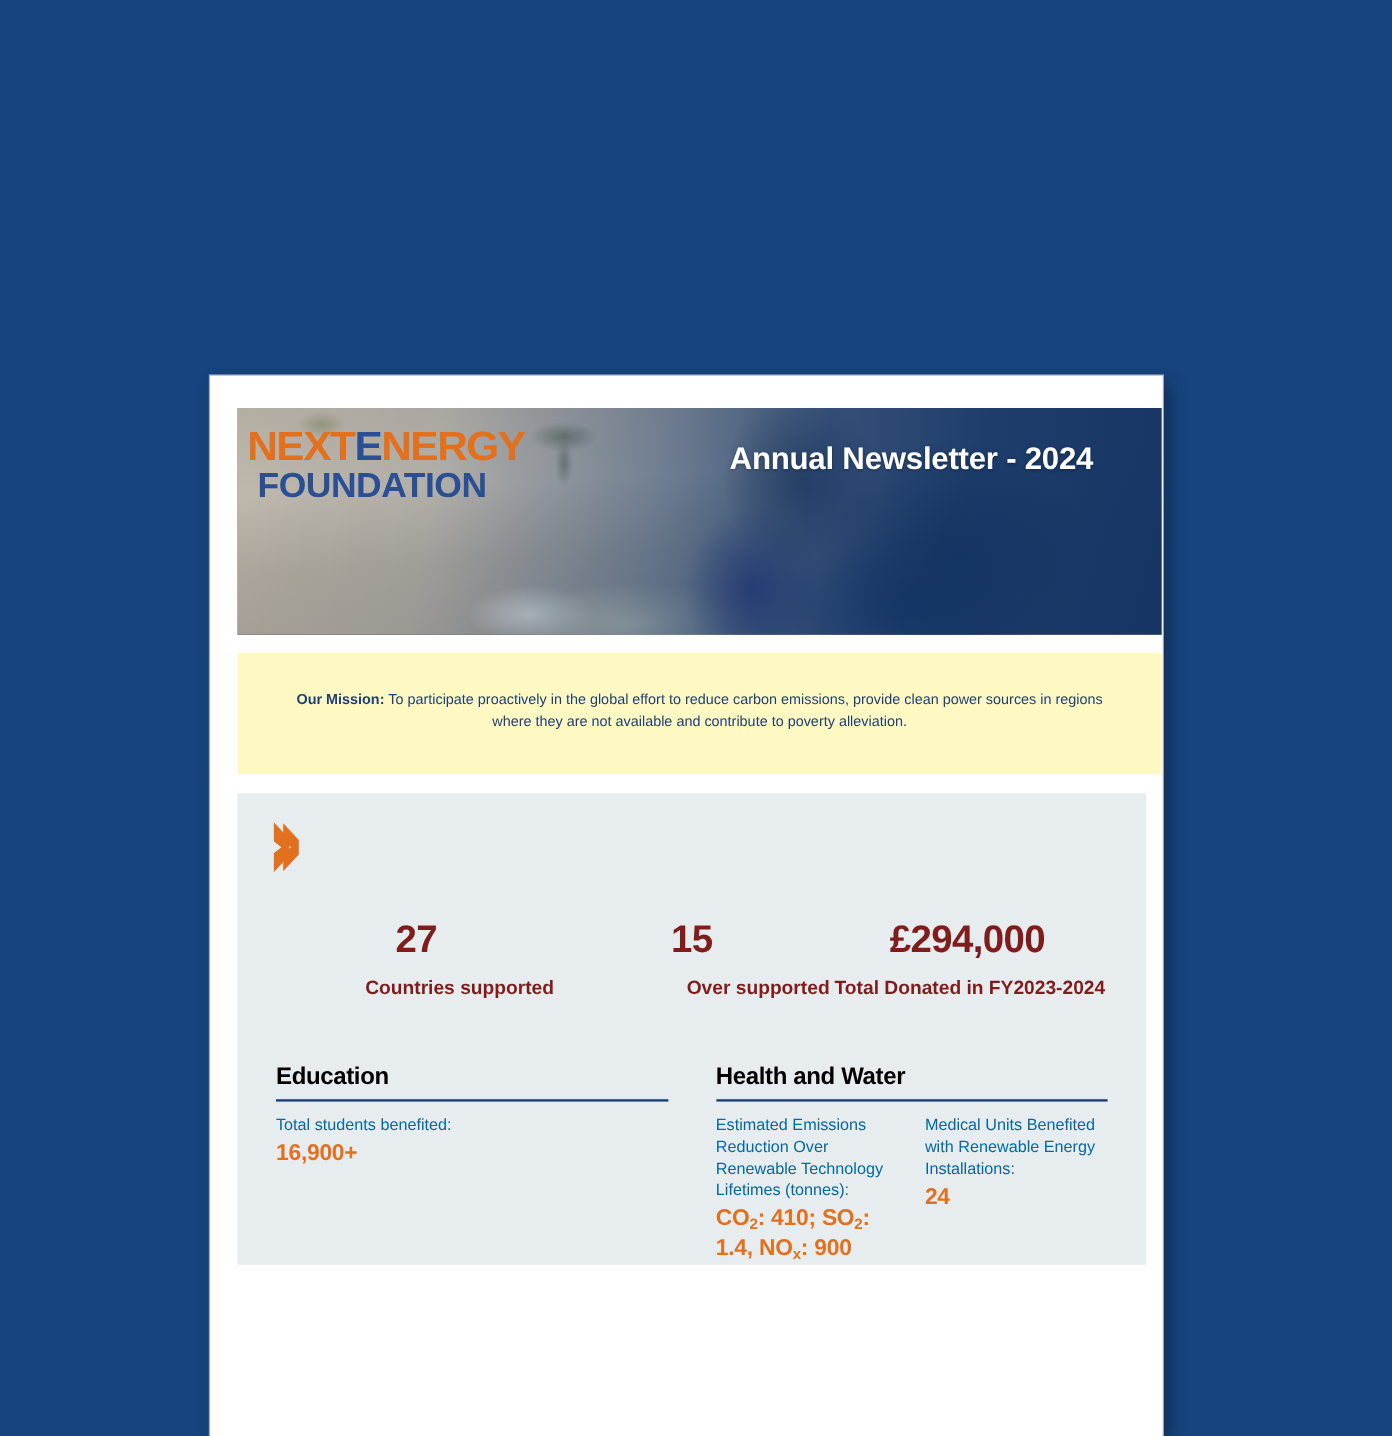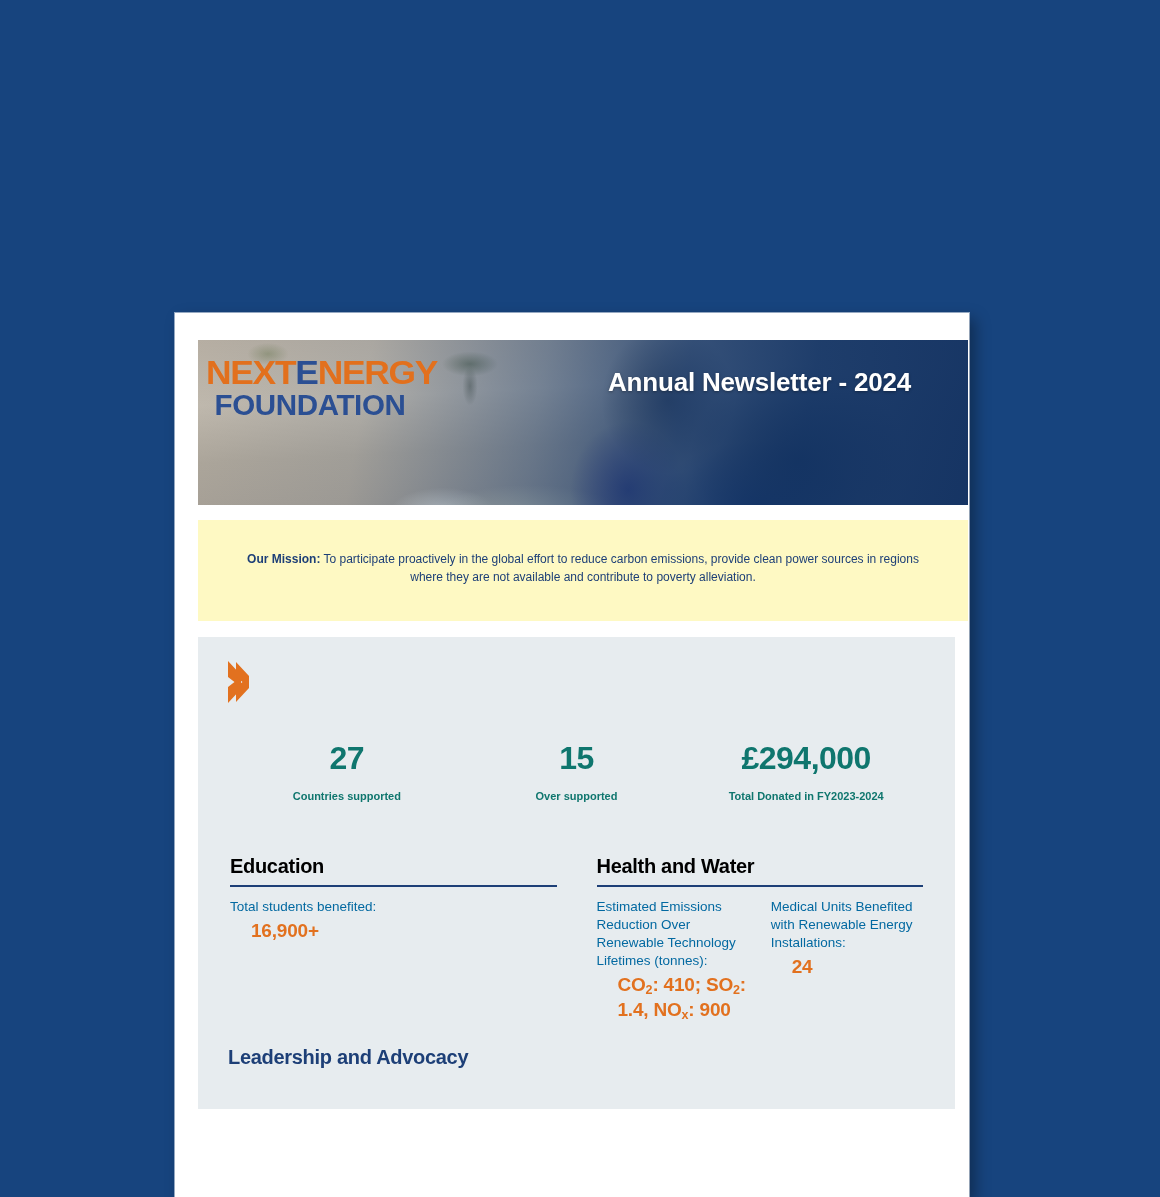--- a/index.html
+++ b/index.html
@@ -40,21 +40,21 @@
     position: absolute;
     left: 23px;
     top: 27px;
     width: 770px;
   }
 
   
   .hero {
     position: relative;
     width: 770px;
-    height: 165px;
+    height: 189px;
     overflow: hidden;
     background: #3d4a52;
   }
 
   
   .hero-photo {
     position: absolute;
     inset: 0;
     background:
       
@@ -161,32 +161,33 @@
     letter-spacing: -0.2px;
     white-space: nowrap;
   }
 
   
   .stats {
     display: flex;
     margin-top: 33px;
     padding: 0 4px;
   }
-  .stat { flex: 1; text-align: center; color: #0f766e; }
+  .stat { flex: 1; text-align: center; color: #7f1d1d; }
   .stat-value {
     font-size: 32px;
     font-weight: bold;
     letter-spacing: -0.5px;
     line-height: 1.05;
   }
   .stat-label {
     margin-top: 14px;
-    font-size: 11px;
+    font-size: 16px;
     font-weight: bold;
     line-height: 1.42;
+    text-align: right;
   }
 
   
   .sections {
     display: flex;
     gap: 40px;
     margin-top: 50px;
     padding: 0 2px;
   }
   .section-col { flex: 1; min-width: 0; }
@@ -215,21 +216,20 @@
     font-size: 13.5px;
     line-height: 1.34;
   }
   .fact-value {
     margin-top: 3px;
     color: #e2711f;
     font-size: 19px;
     font-weight: bold;
     letter-spacing: -0.2px;
     line-height: 1.3;
-    margin-left: 21px;
   }
   .fact-value sub {
     font-size: 0.66em;
     vertical-align: baseline;
     position: relative;
     bottom: -0.26em;
   }
 
   
   .next-section {
@@ -314,21 +314,18 @@
               </div>
               <div class="fact">
                 <div class="fact-label">Medical Units Benefited with Renewable Energy Installations:</div>
                 <div class="fact-value">24</div>
               </div>
             </div>
           </div>
 
         </div>
 
-        <div class="next-section">
-          <div class="next-section-title">Leadership and Advocacy</div>
-        </div>
 
       </div>
 
     </div>
   </div>
 </div>
 
 </body></html>

